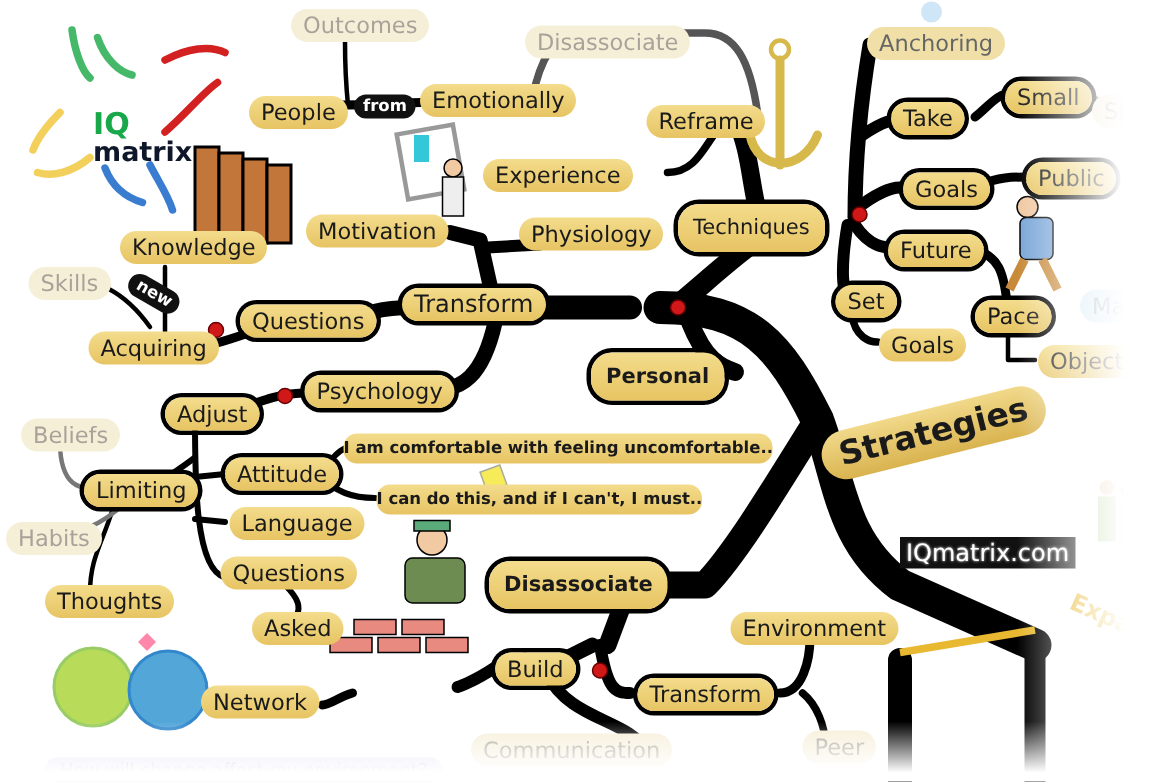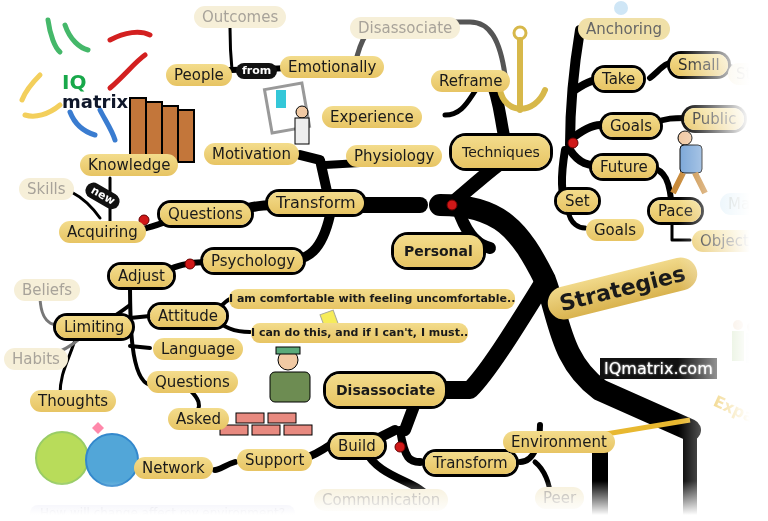--- a/index.html
+++ b/index.html
@@ -214,24 +214,23 @@
   <div class="node faded plain" style="left:4px;top:348px;">Habits</div>
   <div class="node plain" style="left:147px;top:371px;">Questions</div>
   <div class="node plain" style="left:30px;top:390px;">Thoughts</div>
   <div class="node plain" style="left:168px;top:408px;">Asked</div>
 
   <div class="strategies">Strategies</div>
   <div class="url">IQmatrix.com</div>
 
   <div class="node big" style="left:326px;top:374px;">Disassociate</div>
   <div class="node plain" style="left:134px;top:457px;">Network</div>
-  <div class="node plain" style="left:237px;top:449px;">Support</div>
   <div class="node" style="left:330px;top:435px;">Build</div>
   <div class="node" style="left:425px;top:452px;">Transform</div>
-  <div class="node plain" style="left:487px;top:431px;margin-left:16px;">Environment</div>
+  <div class="node plain" style="left:487px;top:408px;">Environment</div>
   <div class="node faded plain" style="left:314px;top:489px;">Communication</div>
   <div class="node faded plain" style="left:535px;top:487px;">Peer</div>
 
   <div class="expand">Expan</div>
   <div class="bottomq">How will change affect my environment?</div>
 
   <div class="fadeR"></div>
   <div class="fadeB"></div>
 </div>
 

